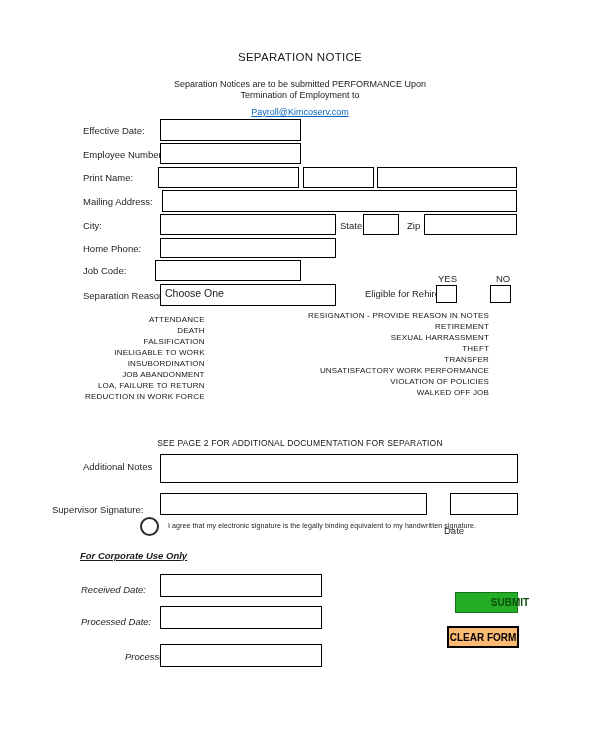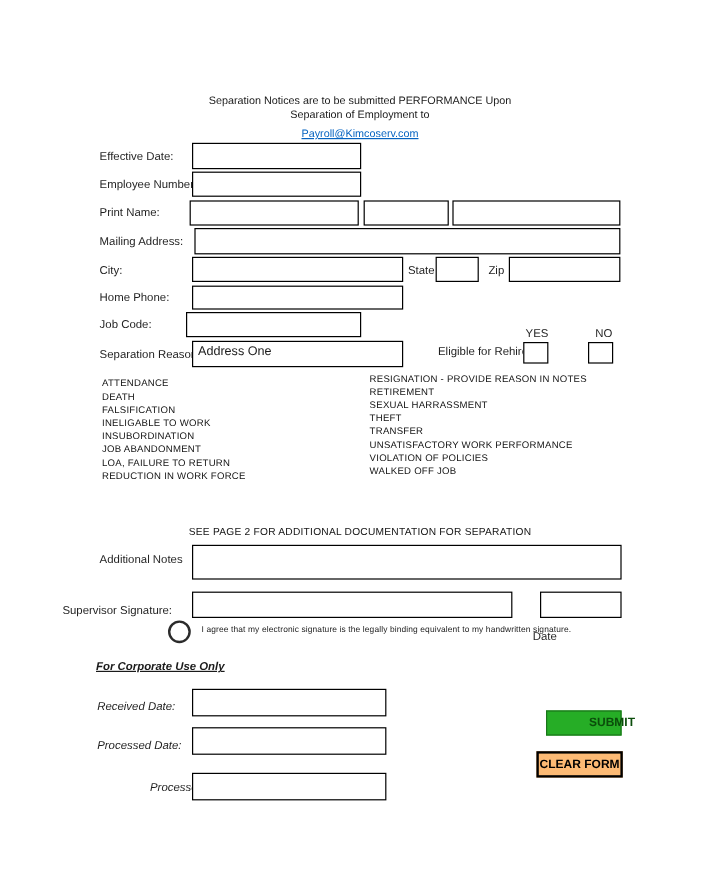--- a/index.html
+++ b/index.html
@@ -31,21 +31,21 @@
   textarea.field-box { resize:none; }
   .dropdown-value { font-size:10.5px; color:#1a1a1a; }
   .checkbox {
     position:absolute;
     border:1.5px solid #000;
     background:#fff;
     box-sizing:border-box;
     cursor:pointer;
   }
   .reason-list { line-height:11px; font-size:8px; color:#141414; white-space:nowrap; }
-  .reason-list div { letter-spacing:0.2px; }
+  .reason-list div { letter-spacing:0.2px;text-align:right; }
   .note-line { font-size:8.5px; color:#141414; letter-spacing:0.2px; }
   .radio {
     position:absolute;
     width:15px; height:15px;
     border:2px solid #2b2b2b;
     border-radius:50%;
     background:#fff;
     cursor:pointer;
   }
   .agreement { font-size:7px; color:#222; letter-spacing:0.1px; }
@@ -59,22 +59,23 @@
     text-align:center;
     cursor:pointer;
     display:flex; align-items:center; justify-content:center;
   }
 </style>
 </head>
 <body>
 
 <div class="page">
 
+  <div class="abs center title" style="top:51px;">SEPARATION NOTICE</div>
   <div class="abs center sub" style="top:79px;">Separation Notices are to be submitted PERFORMANCE Upon</div>
-  <div class="abs center sub" style="top:90px;">Separation of Employment to</div>
+  <div class="abs center sub" style="top:90px;">Termination of Employment to</div>
   <div class="abs center" style="top:101px;">
     <span class="link" id="email-link" style="color: rgb(5, 99, 193);">Payroll@Kimcoserv.com</span>
   </div>
 
   <div class="abs lbl" style="left:83px; top:125px;">Effective Date:</div>
   <input class="field-box" style="left: 160px; top: 119px; width: 141px; height: 22px;">
 
   <div class="abs lbl" style="left:83px; top:149px;">Employee Number:</div>
   <input class="field-box" style="left: 160px; top: 143px; width: 141px; height: 21px;">
 
@@ -94,21 +95,21 @@
   <input class="field-box" style="left: 424px; top: 214px; width: 93px; height: 21px;">
 
   <div class="abs lbl" style="left:83px; top:243px;">Home Phone:</div>
   <input class="field-box" style="left: 160px; top: 238px; width: 176px; height: 20px;">
 
   <div class="abs lbl" style="left:83px; top:265px;">Job Code:</div>
   <input class="field-box" style="left: 155px; top: 260px; width: 146px; height: 21px;">
 
   <div class="abs lbl" style="left:83px; top:290px;">Separation Reason:</div>
   <div class="field-box" style="left:160px; top:284px; width:176px; height:22px;">
-    <span class="dropdown-value">Address One</span>
+    <span class="dropdown-value">Choose One</span>
   </div>
 
   <div class="abs lbl" style="left:365px; top:288px;">Eligible for Rehire</div>
   <div class="abs lbl" style="left:438px; top:273px;">YES</div>
   <div class="abs lbl" style="left:496px; top:273px;">NO</div>
   <div class="checkbox" style="left:436px; top:285px; width:21px; height:18px;"></div>
   <div class="checkbox" style="left:490px; top:285px; width:21px; height:18px;"></div>
 
   <div class="abs reason-list" style="left:85px; top:314px;">
     <div>ATTENDANCE</div>

